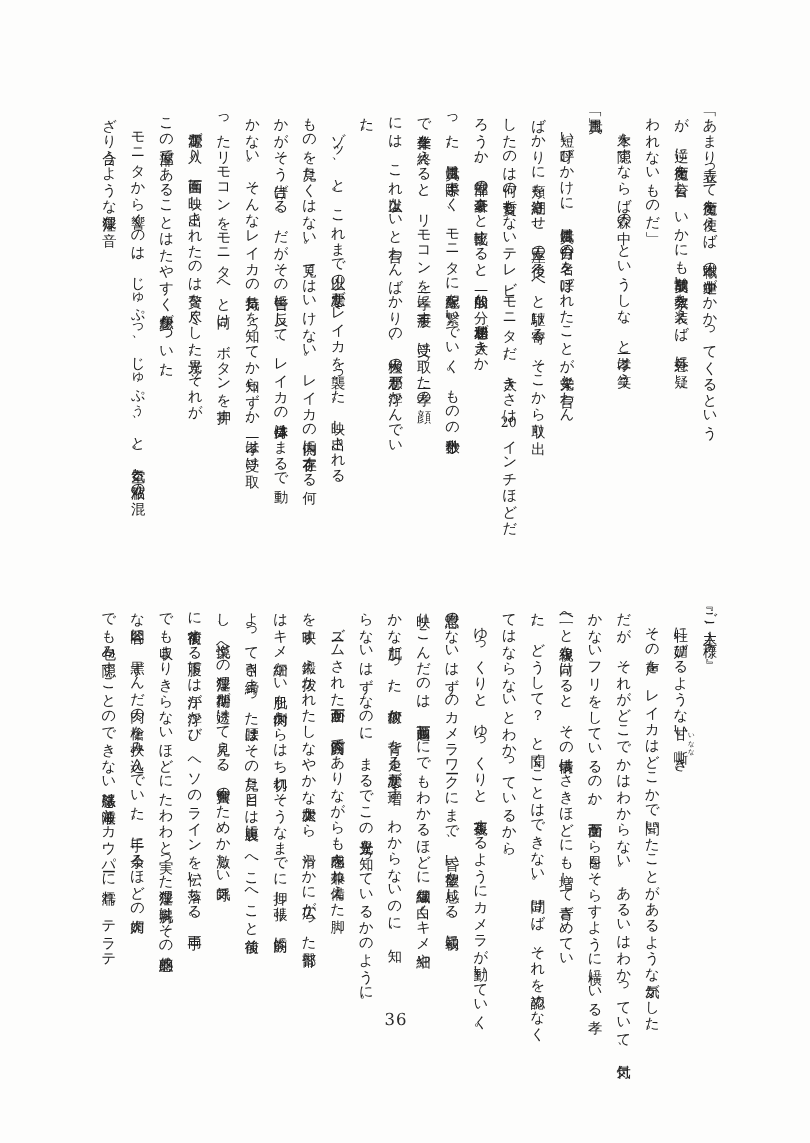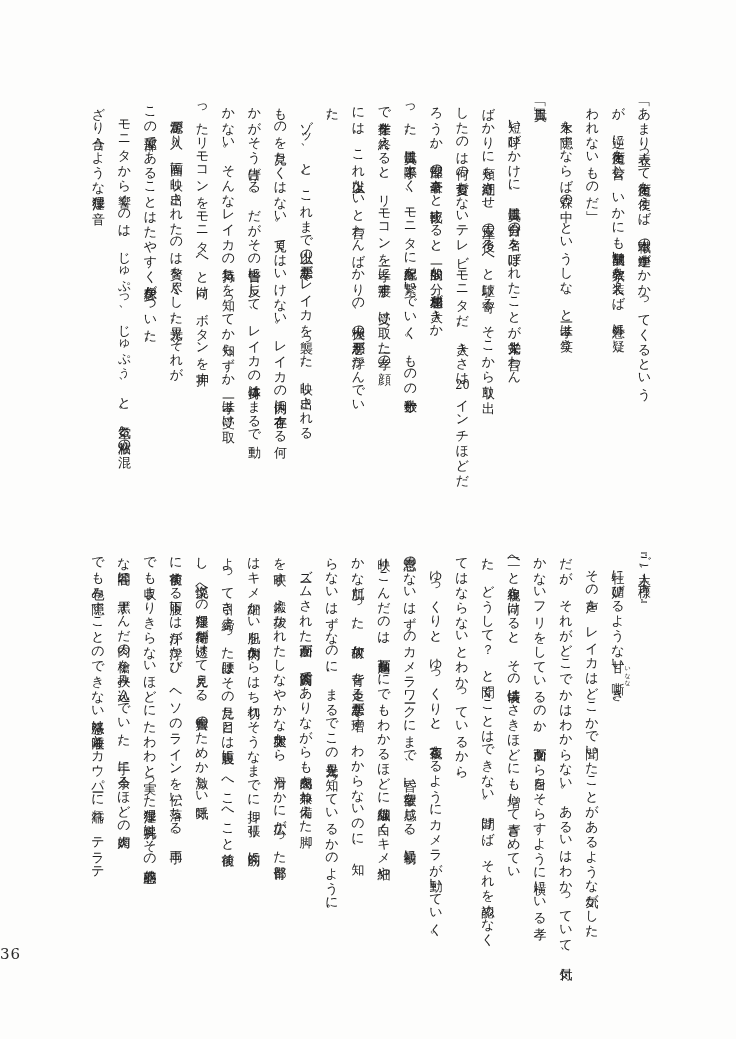--- a/index.html
+++ b/index.html
@@ -29,22 +29,22 @@
     line-height:26px;        
     height:100%;
     white-space:nowrap;
   }
   .tline.indent { text-indent:13px; }  
   .tcy { text-combine-upright:all; -webkit-text-combine:horizontal; } 
   ruby { ruby-position:over; }
   rt   { font-size:6px; letter-spacing:0; }
   .page-number {
     position:absolute;
-    top:945px; left:0; width:720px;
-    text-align:left;
+    top:918px; left:0; width:720px;
+    text-align:center;
     font-size:15px;
     letter-spacing:1px;
     color:#2b2b2b;
   }
 </style>
 </head>
 <body>
 
 <div class="page">
   <div class="vblock top">

